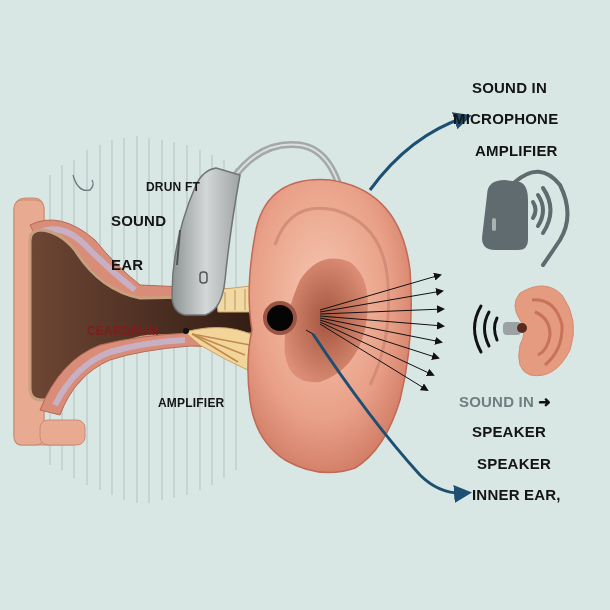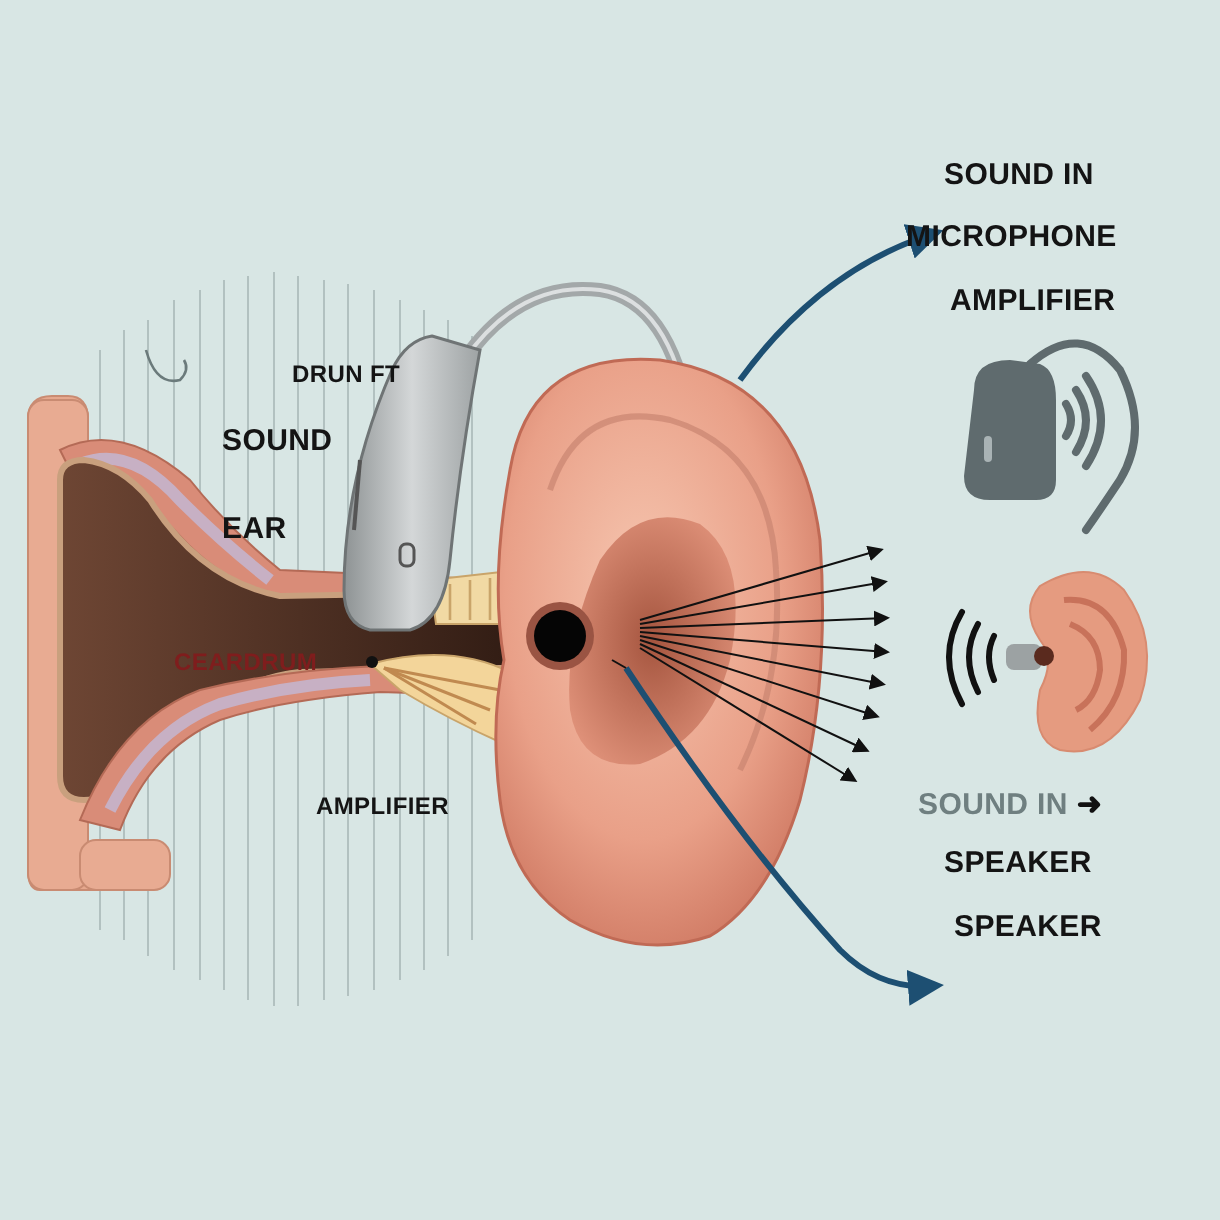--- a/index.html
+++ b/index.html
@@ -151,13 +151,14 @@
   <div class="lbl big" style="left:472px;top:79px;">SOUND IN</div>
   <div class="lbl big" style="left:453px;top:110px;">MICROPHONE</div>
   <div class="lbl big" style="left:475px;top:142px;">AMPLIFIER</div>
 
   <div class="lbl big grey" style="left:459px;top:393px;">
     <span>SOUND IN</span>
     <span style="color:#111;">➜</span>
   </div>
   <div class="lbl big" style="left:472px;top:423px;">SPEAKER</div>
   <div class="lbl big" style="left:477px;top:455px;">SPEAKER</div>
+  <div class="lbl big" style="left:472px;top:486px;">INNER EAR,</div>
 </div>
 
 </body></html>

